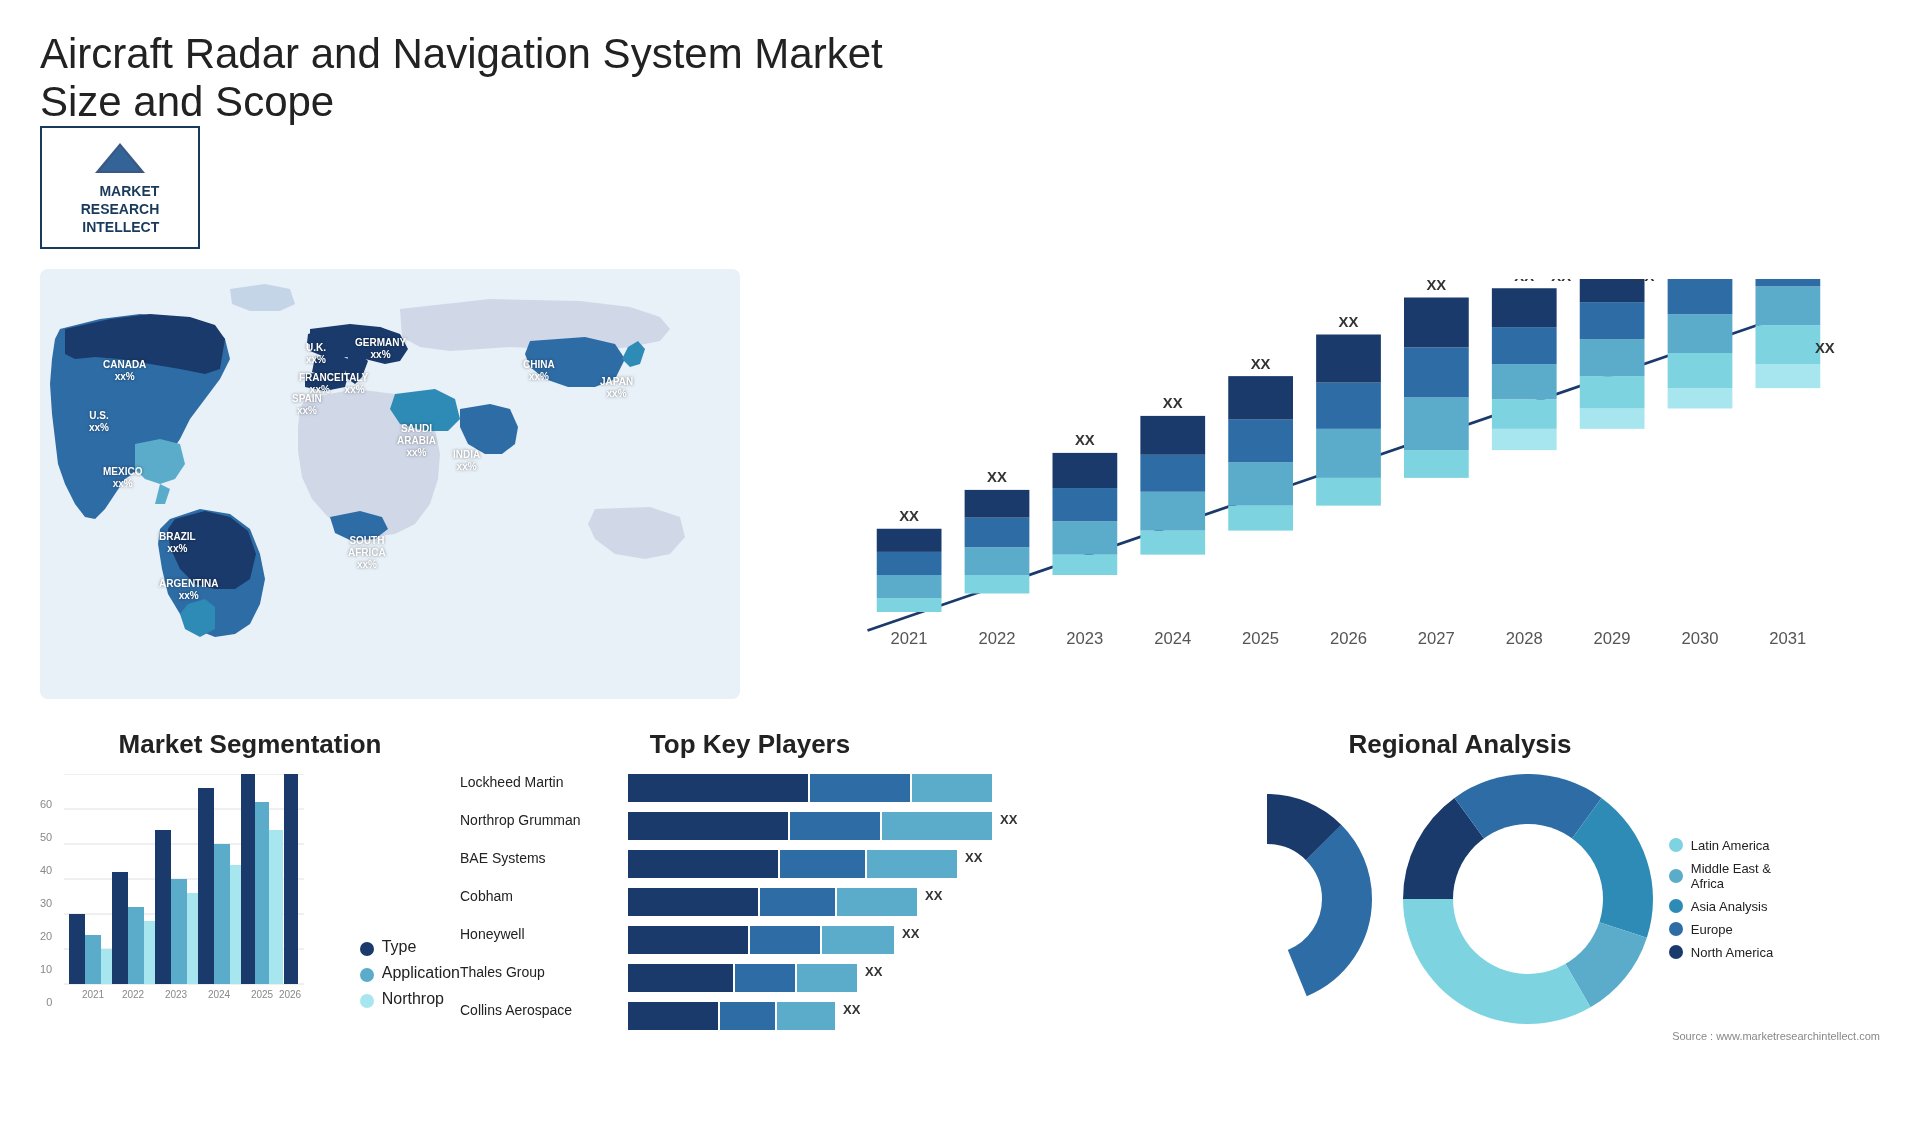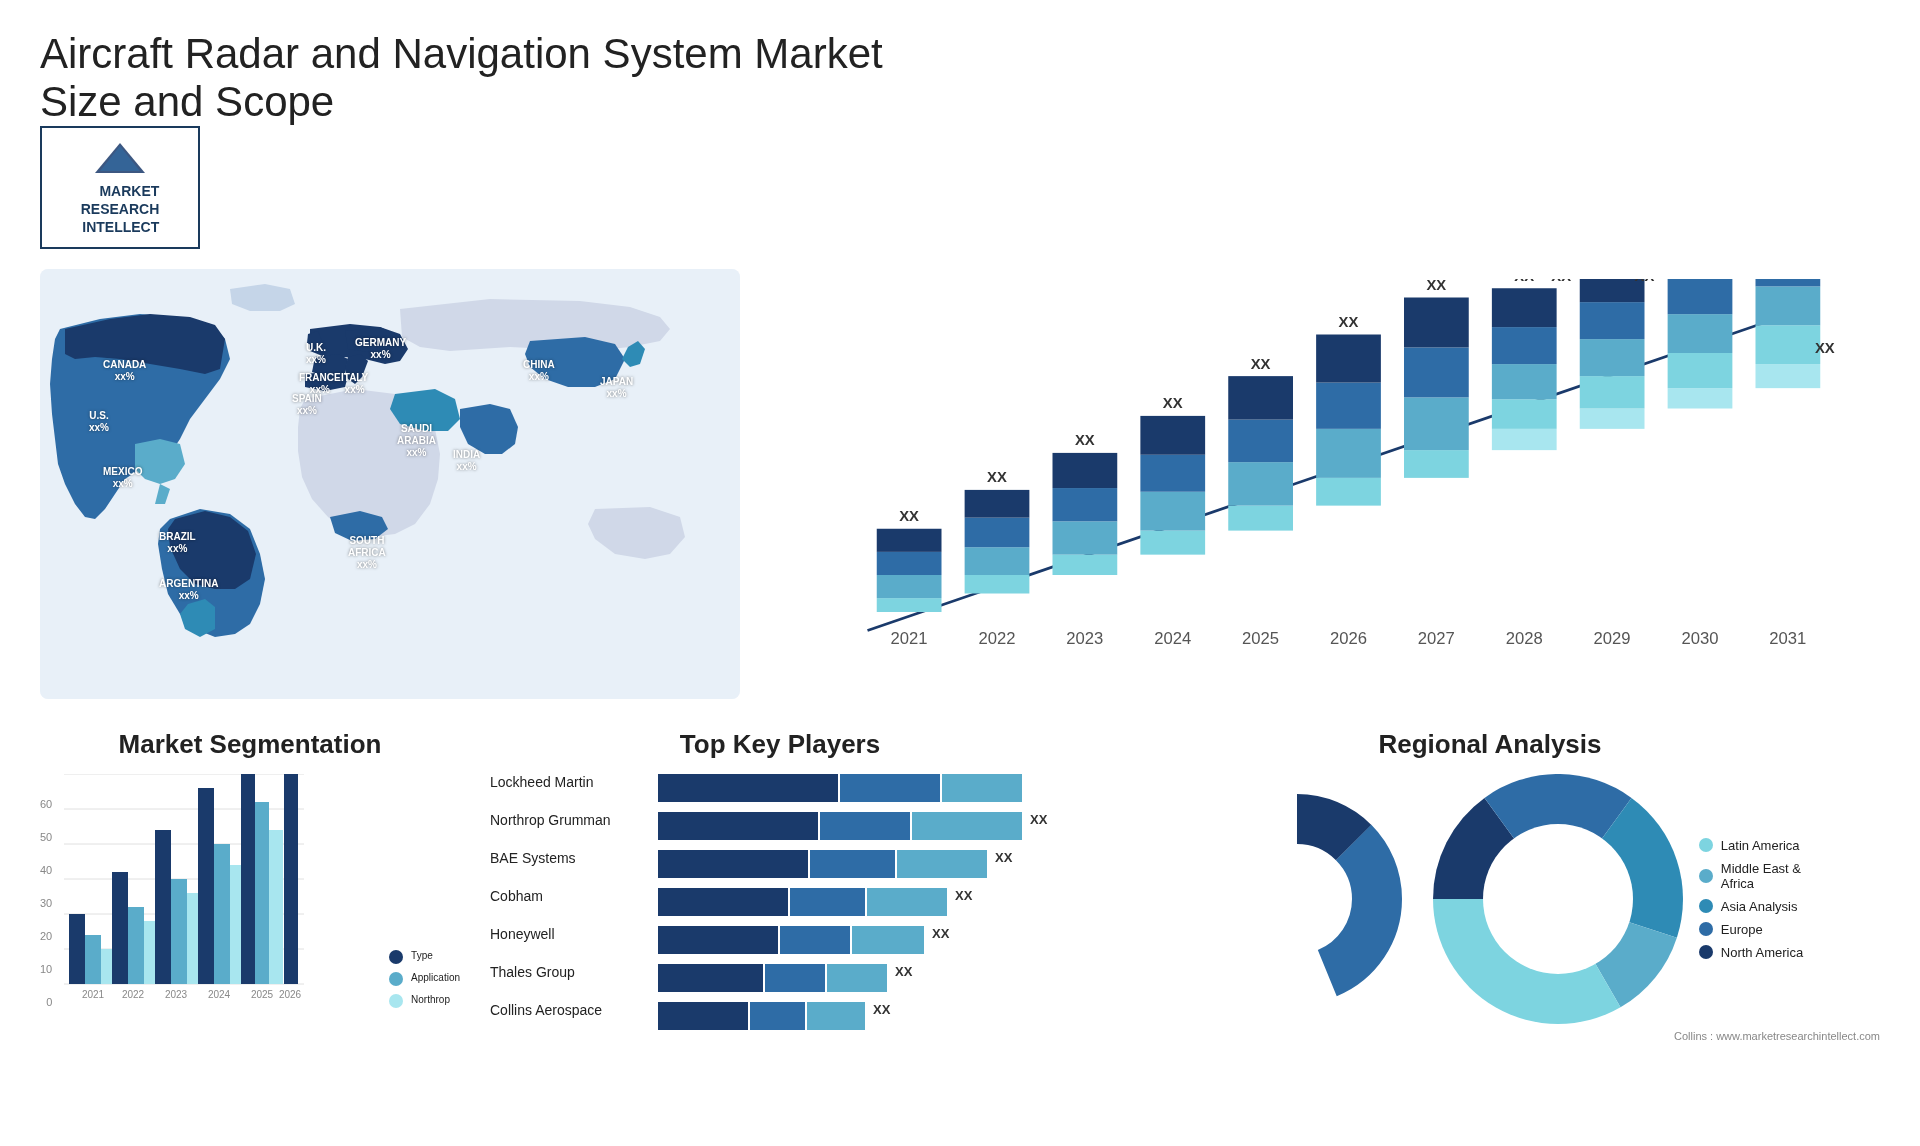--- a/index.html
+++ b/index.html
@@ -57,21 +57,20 @@
       border-radius: 8px;
       overflow: hidden;
     }
     .chart-container {
       flex: 1;
       position: relative;
       background: #fff;
     }
     .bottom-section {
       display: flex;
-      gap: 30px;
       height: 320px;
     }
     .segmentation {
       flex: 0 0 420px;
     }
     .key-players {
       flex: 0 0 580px;
     }
     .regional {
       flex: 1;
@@ -90,23 +89,23 @@
       height: 100%;
     }
     .seg-legend {
       display: flex;
       flex-direction: column;
       gap: 8px;
       justify-content: center;
     }
     .legend-item {
       display: flex;
-      align-items: flex-start;
+      align-items: flex-end;
       gap: 8px;
-      font-size: 10px;
+      font-size: 16px;
     }
     .legend-dot {
       width: 14px;
       height: 14px;
       border-radius: 50%;
     }
 
     
     .players-list {
       display: flex;
@@ -553,16 +552,16 @@
         <div class="donut-legend-item">
           <div class="donut-dot" style="background:#2e6ca6;"></div>
           <span>Europe</span>
         </div>
         <div class="donut-legend-item">
           <div class="donut-dot" style="background:#1a3a6b;"></div>
           <span>North America</span>
         </div>
       </div>
     </div>
-    <div class="source-text">Collins : www.marketresearchintellect.com</div>
+    <div class="source-text">Source : www.marketresearchintellect.com</div>
   </div>
 
 </div>
 
 </body></html>

